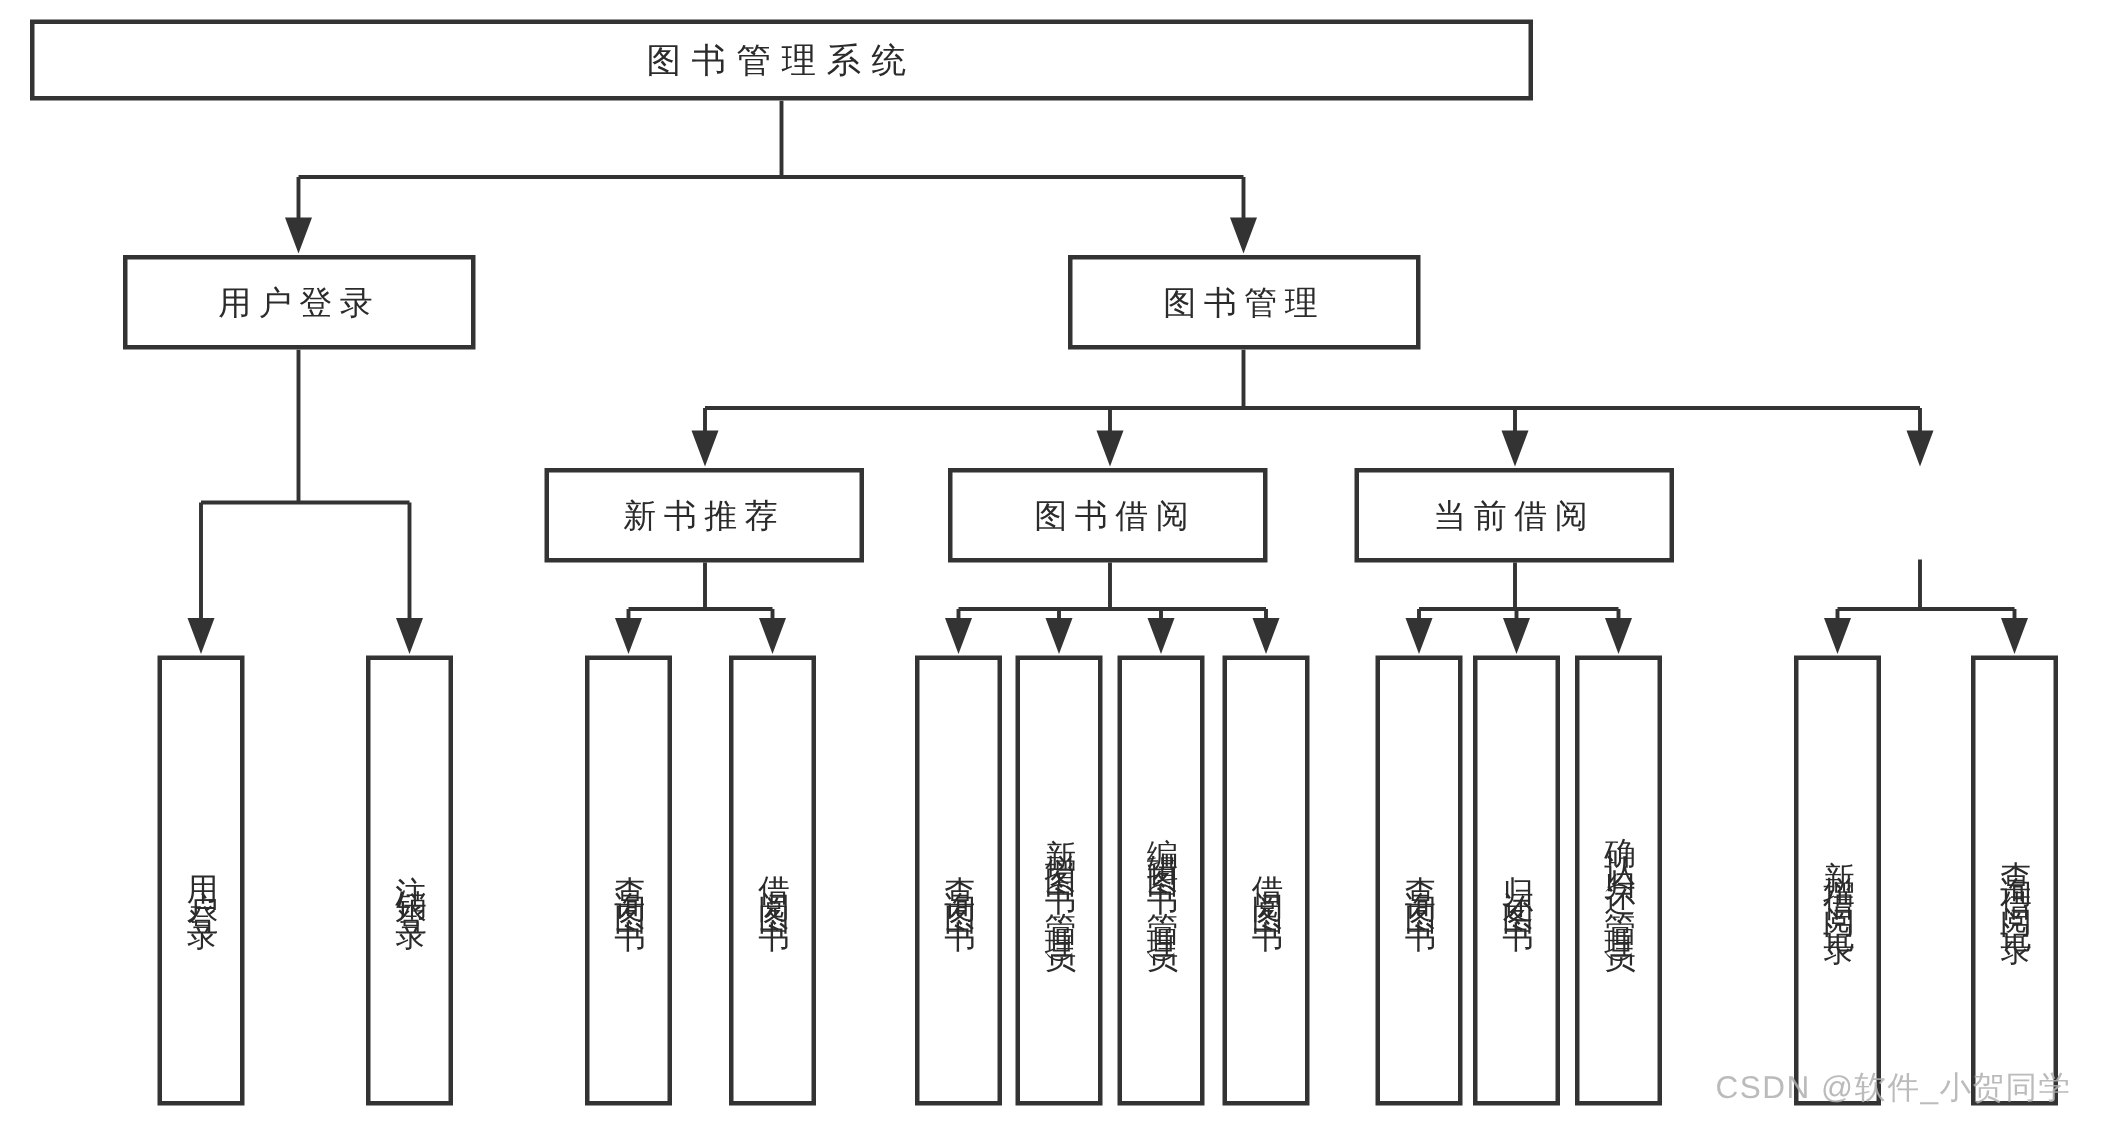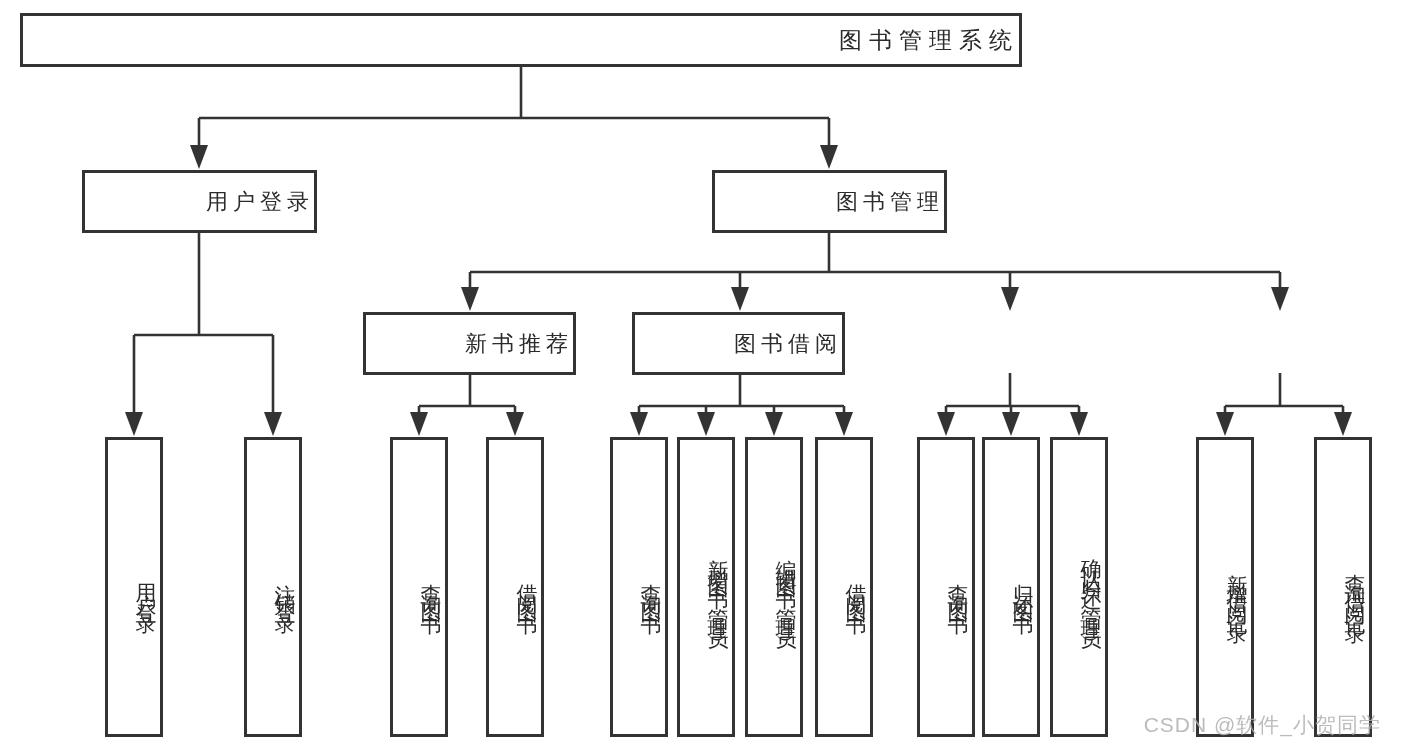--- a/index.html
+++ b/index.html
@@ -13,21 +13,21 @@
   html,body{width:1405px;height:747px;background:var(--page-background);overflow:hidden;}
   body{font-family:"Liberation Sans",sans-serif;position:relative;}
   .stage{position:absolute;left:0;top:0;width:1405px;height:747px;}
   svg.connectors{position:absolute;left:0;top:0;width:1405px;height:747px;}
   svg.connectors path{stroke:var(--line);stroke-width:2.6;fill:none;}
   svg.connectors polygon{fill:var(--line);stroke:none;}
   .node{
     position:absolute;
     background:var(--box-background);
     border:3px solid var(--line);
-    display:flex;align-items:center;justify-content:flex-end;
+    display:flex;align-items:center;justify-content:center;
     color:var(--text);
   }
   .node-root{left:20px;top:13px;width:1002px;height:54px;font-size:23px;letter-spacing:7px;}
   .node-l2{width:235px;height:63px;top:170px;font-size:22px;letter-spacing:5px;}
   .node-l3{width:213px;height:63px;top:312px;font-size:22px;letter-spacing:5px;}
   .node-leaf{width:58px;height:300px;top:437px;}
   .node-leaf .vtext{
     writing-mode:vertical-rl;
     text-orientation:mixed;
     font-size:21px;
@@ -97,20 +97,23 @@
   <div class="node node-l2" style="left:712px;">
     <span>图书管理</span>
   </div>
 
   <div class="node node-l3" style="left:363px;">
     <span>新书推荐</span>
   </div>
   <div class="node node-l3" style="left:632px;padding-left:10px;">
     <span>图书借阅</span>
   </div>
+  <div class="node node-l3" style="left:903px;">
+    <span>当前借阅</span>
+  </div>
 
   <div class="node node-leaf" style="left:105px;">
     <span class="vtext">用户登录</span>
   </div>
   <div class="node node-leaf" style="left:244px;">
     <span class="vtext">注销登录</span>
   </div>
 
   <div class="node node-leaf" style="left:390px;">
     <span class="vtext">查询图书</span>

